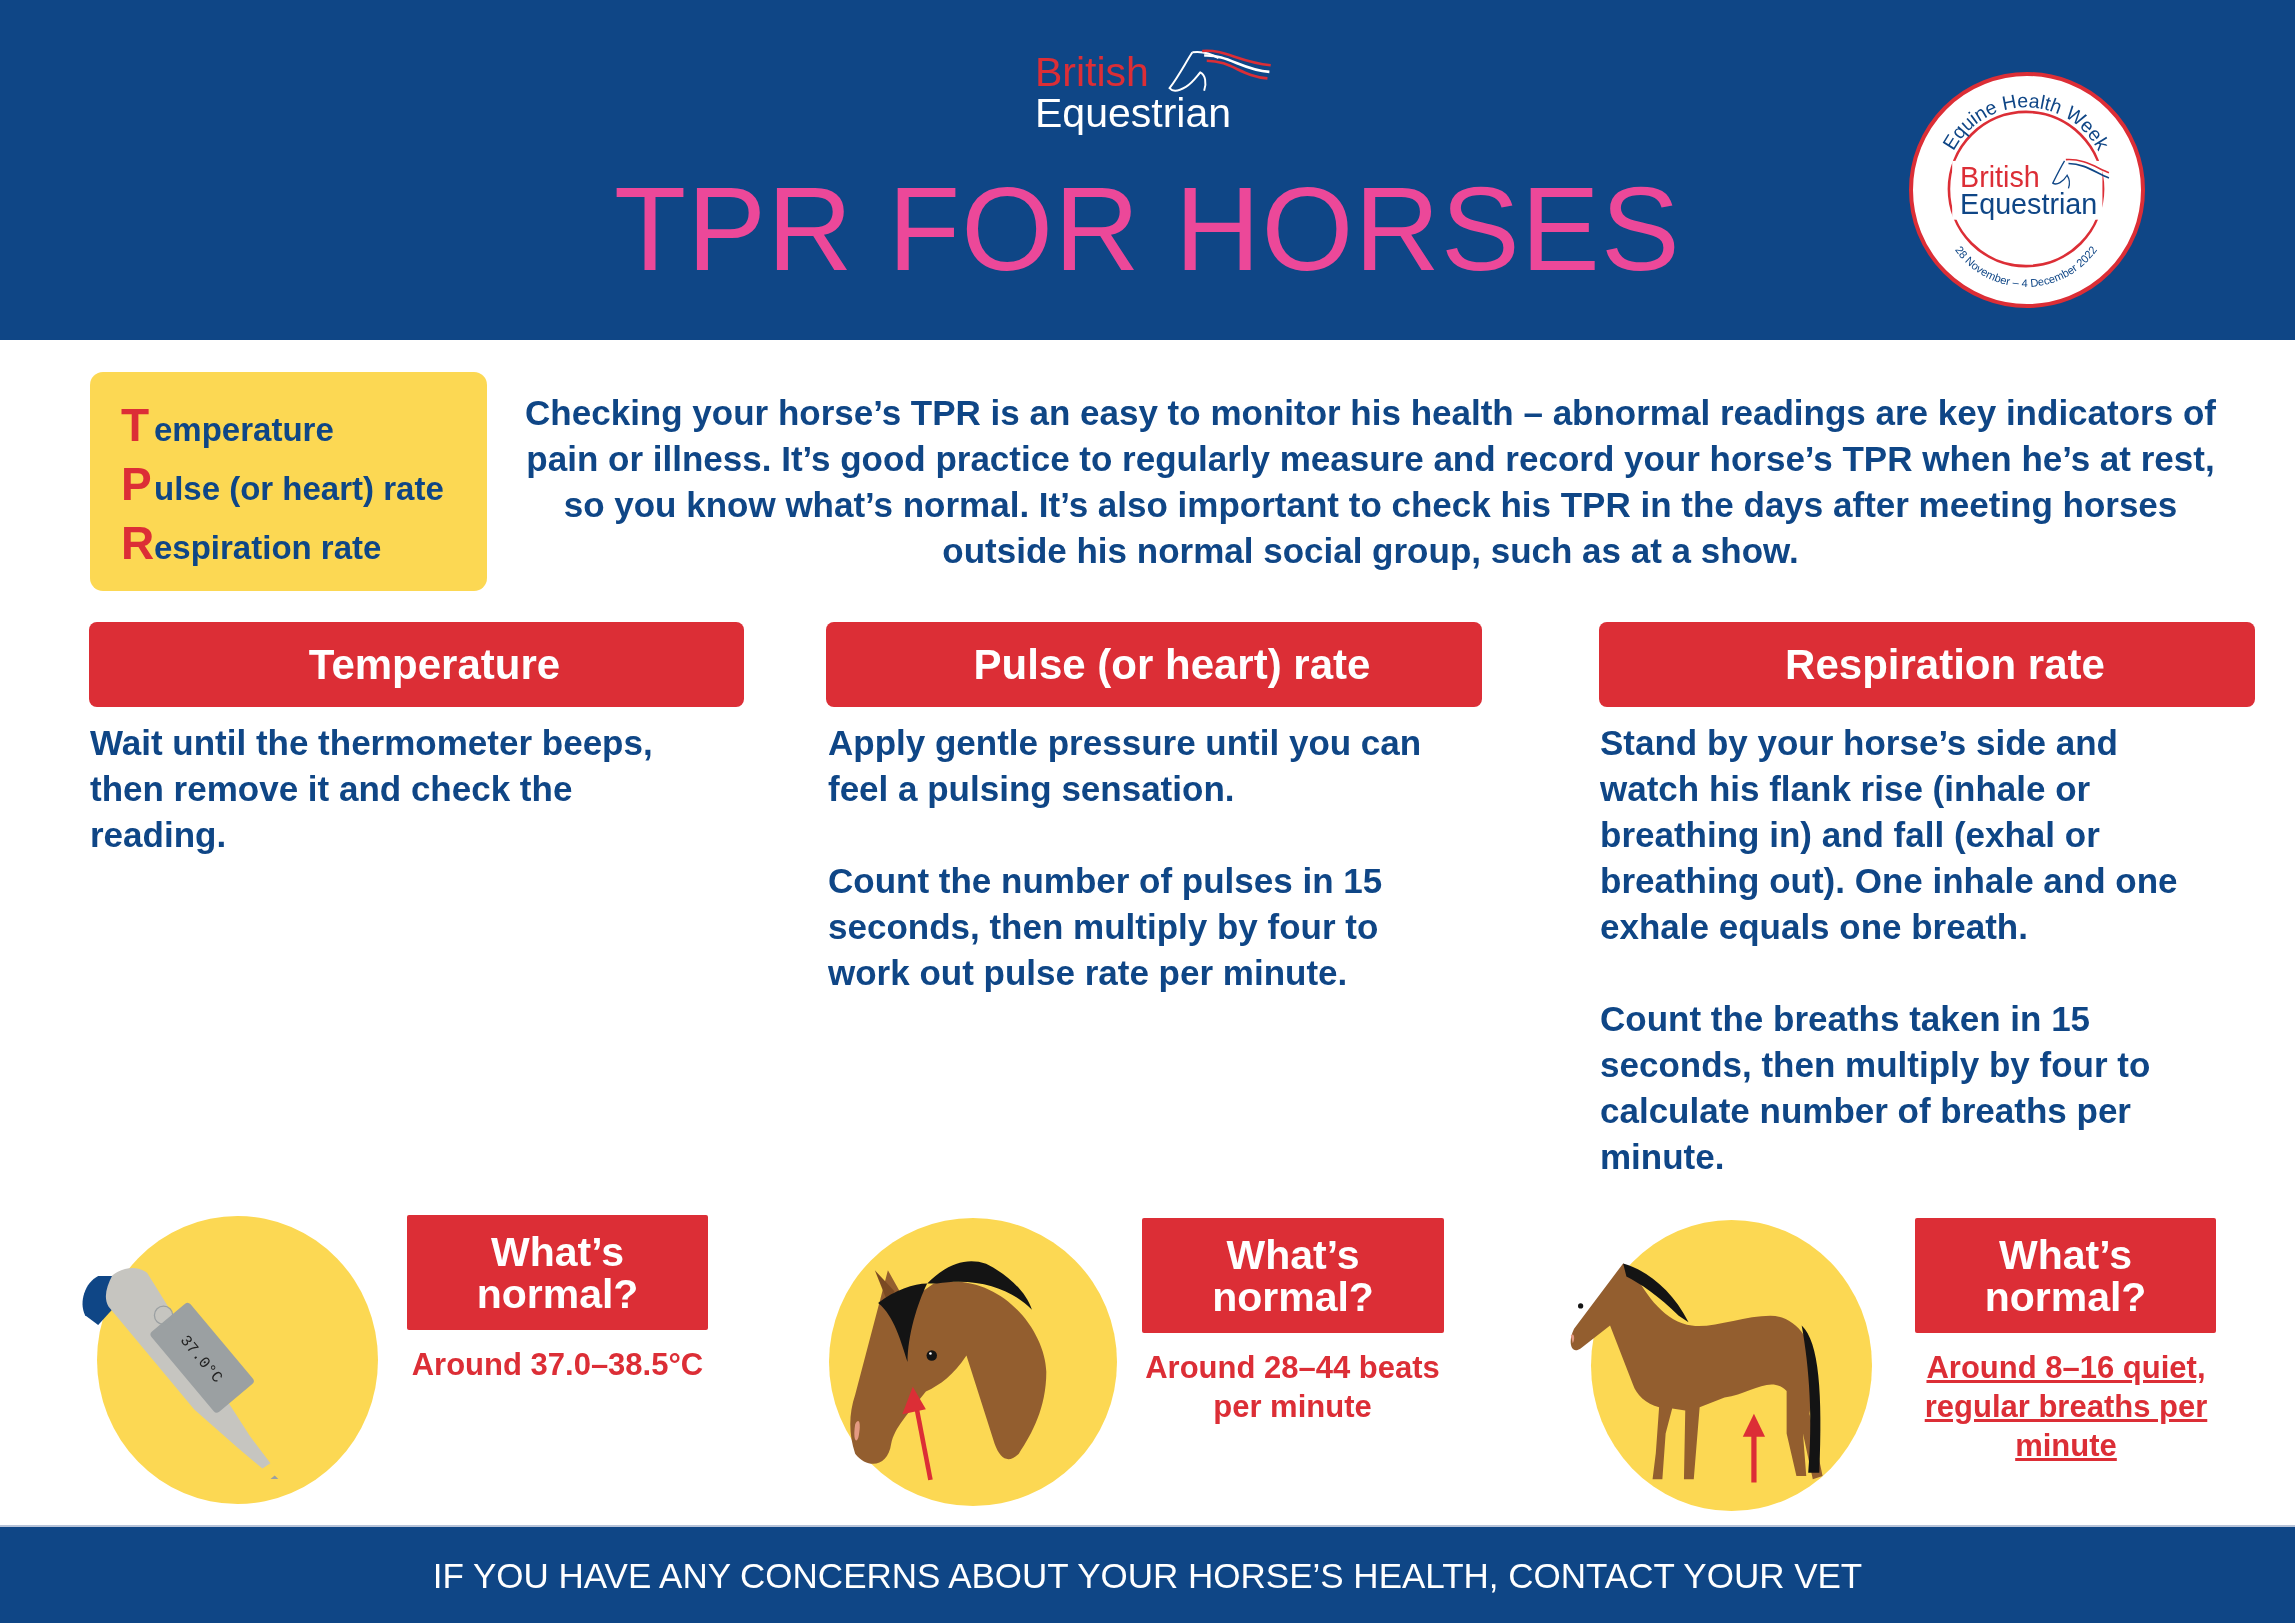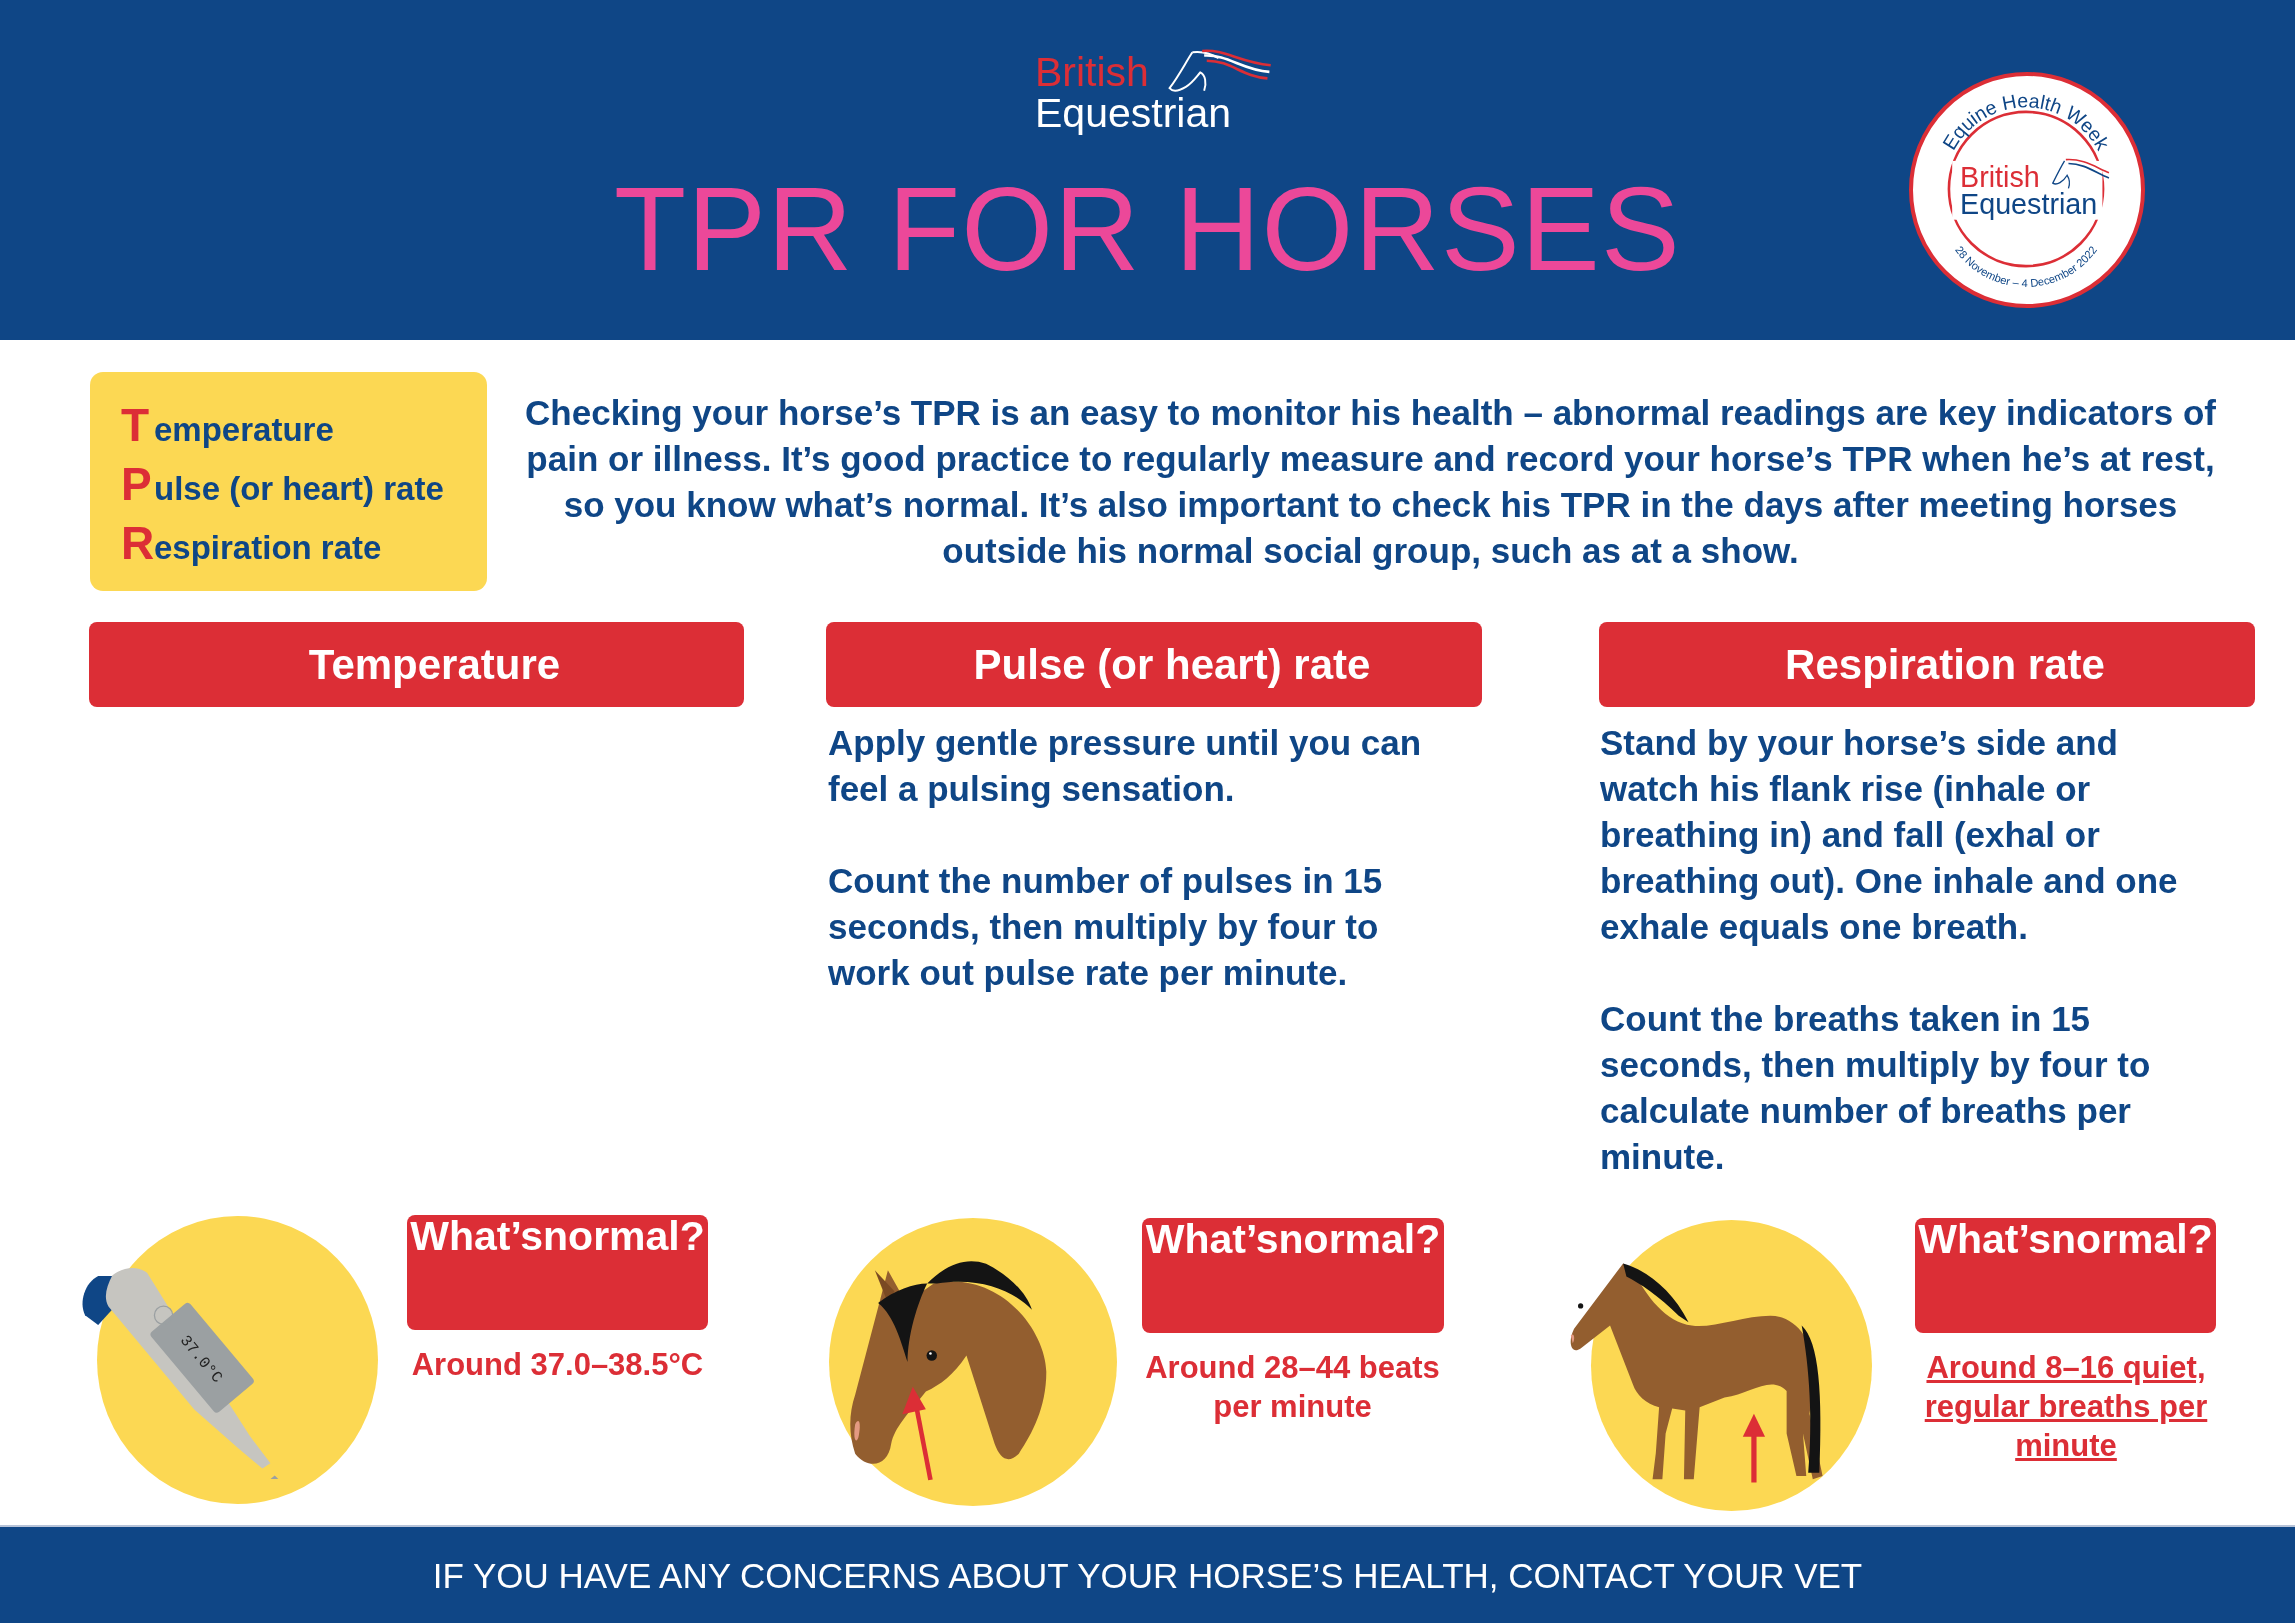--- a/index.html
+++ b/index.html
@@ -29,21 +29,21 @@
 
   
   .intro { left:523px; top:390px; width:1695px; text-align:center; font-size:35px; line-height:46px; font-weight:bold; color:#0f4686; }
 
   
   .sec-head { top:622px; height:85px; background:#dc2e36; border-radius:7.9px; color:#fff; font-size:42px; font-weight:bold; text-align:center; line-height:85px;padding-left:36px; }
   .sec-body { top:720px; font-size:35px; line-height:46px; font-weight:bold; color:#0f4686; }
   .sec-body p { margin:0 0 46px 0; }
 
   
-  .wn-box { background:#dc2e36; border-radius:8px; color:#fff; font-size:41px; font-weight:bold; text-align:center; line-height:42px; display:flex; flex-direction:row; justify-content:center; }
+  .wn-box { background:#dc2e36; border-radius:2px; color:#fff; font-size:41px; font-weight:bold; text-align:center; line-height:42px; display:flex; flex-direction:column; justify-content:center; }
   .wn-value { font-size:31px; font-weight:bold; color:#dc2e36; text-align:center; line-height:39px; }
 
   .circle { border-radius:50%; background:#fcd853; }
 
   
   .footer { left:0; top:1525px; width:2295px; height:98px; background:#0f4686; color:#fff; text-align:center; font-size:35px; line-height:98px; border-top:2px solid #b7c3d8; box-sizing:border-box; }
 </style>
 </head>
 <body>
 
@@ -97,20 +97,21 @@
   <div class="tpr-row" style="top:144px;">
     <span class="letter">R</span>
     <span>espiration rate</span>
   </div>
 </div>
 
 <div class="abs intro">Checking your horse’s TPR is an easy to monitor his health – abnormal readings are key indicators of pain or illness. It’s good practice to regularly measure and record your horse’s TPR when he’s at rest, so you know what’s normal. It’s also important to check his TPR in the days after meeting horses outside his normal social group, such as at a show.</div>
 
 <div class="abs sec-head" style="left:89px; width:619px;">Temperature</div>
 <div class="abs sec-body" style="left:90px; width:622px;">
+  <p>Wait until the thermometer beeps, then remove it and check the reading.</p>
 </div>
 
 <div class="abs circle" style="left:97px; top:1216px; width:281px; height:288px;"></div>
 <svg class="abs" style="left:72px; top:1243px; width:327px; height:236px;" viewBox="0 0 500 360">
   <g transform="translate(0,0)">
     <path d="M40 50 C 20 60, 10 90, 20 110 L 40 125 L 90 70 L 70 50 Z" fill="#0f4686"></path>
     <path d="M70 55 C 50 70, 40 100, 55 120 L 215 305 L 265 330 L 400 435" fill="none"></path>
     <path d="M65 60 C 55 80, 48 100, 58 118 L 218 310 L 300 382 L 345 420 L 360 410 L 322 360 L 245 240 L 130 55 C 110 40, 85 45, 65 60 Z" fill="#c6c5c0" transform="scale(0.82) translate(10,0)"></path>
     <rect x="160" y="95" width="78" height="160" rx="6" fill="#9ba0a2" transform="rotate(-40 199 175)"></rect>
     <text x="200" y="185" font-size="24" fill="#222" font-family="Liberation Mono, monospace" text-anchor="middle" transform="rotate(50 200 175)" id="thermo-reading">37.0°C</text>

